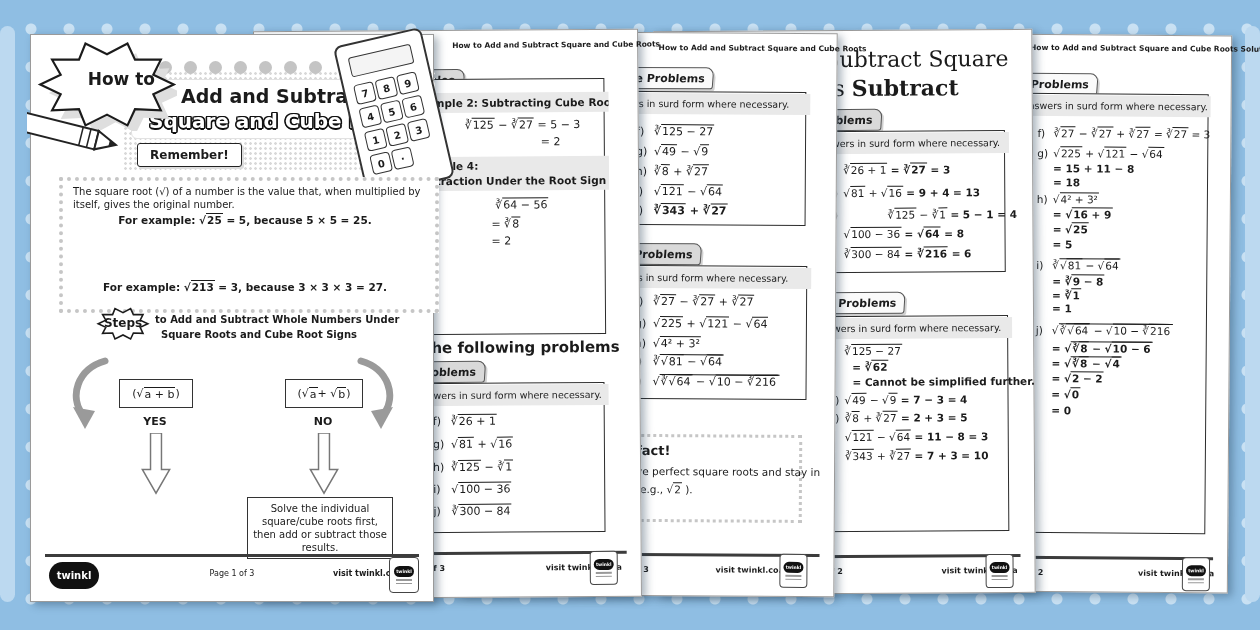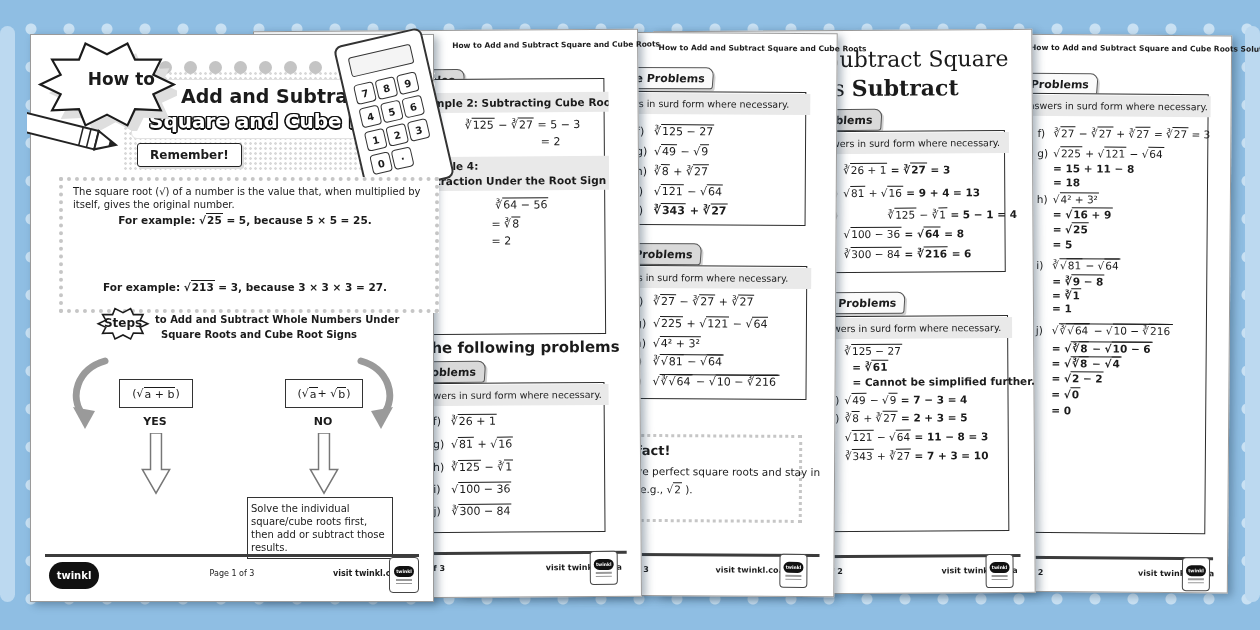--- a/index.html
+++ b/index.html
@@ -123,21 +123,21 @@
     <div class="math small" style="left:188px;top:217px;"><span>∛<span class="ov">300 − 84</span></span> <span class="bold">= ∛<span class="ov">216</span> = 6</span></div>
 
     <div class="tab light" style="left:162px;top:261px;">
       <span>e Problems</span>
       </div>
     <div class="pbox" style="left:156px;top:285px;width:194px;height:214px;"></div>
     <div class="band" style="left:158px;top:287px;width:190px;height:21px;">nswers in surd form where necessary.</div>
 
     <div class="lbl" style="left:172px;top:314px;font-size:10.5px;">f)</div>
     <div class="math small" style="left:188px;top:314px;"><span>∛<span class="ov">125 − 27</span></span> <span class="bold"></span></div>
-    <div class="math small bold" style="left:196px;top:330px;">= ∛<span class="ov">61</span></div>
+    <div class="math small bold" style="left:196px;top:330px;">= ∛<span class="ov">62</span></div>
     <div class="math small bold" style="left:196px;top:345px;">= Cannot be simplified further.</div>
     <div class="lbl" style="left:172px;top:363px;font-size:10.5px;">g)</div>
     <div class="math small" style="left:188px;top:363px;"><span>√<span class="ov">49</span> − √<span class="ov">9</span></span> <span class="bold">= 7 − 3 = 4</span></div>
     <div class="lbl" style="left:172px;top:381px;font-size:10.5px;">h)</div>
     <div class="math small" style="left:188px;top:381px;"><span>∛<span class="ov">8</span> + ∛<span class="ov">27</span></span> <span class="bold">= 2 + 3 = 5</span></div>
     <div class="lbl" style="left:172px;top:400px;font-size:10.5px;">i)</div>
     <div class="math small" style="left:188px;top:400px;"><span>√<span class="ov">121</span> − √<span class="ov">64</span></span> <span class="bold">= 11 − 8 = 3</span></div>
     <div class="lbl" style="left:172px;top:419px;font-size:10.5px;">j)</div>
     <div class="math small" style="left:188px;top:419px;"><span>∛<span class="ov">343</span> + ∛<span class="ov">27</span></span> <span class="bold">= 7 + 3 = 10</span></div>
 
@@ -324,21 +324,21 @@
     <div class="a bold" style="left:88px;top:380px;width:72px;text-align:center;font-size:11px;">YES</div>
     <div class="a bold" style="left:254px;top:380px;width:76px;text-align:center;font-size:11px;">NO</div>
 
     <svg class="a" style="left:110px;top:398px;" width="30" height="62" viewBox="0 0 30 68">
       <path d="M9,0 H21 V40 H30 L15,66 L0,40 H9 Z" fill="#fff" stroke="#777" stroke-width="1.6"></path>
     </svg>
     <svg class="a" style="left:278px;top:398px;" width="30" height="62" viewBox="0 0 30 68">
       <path d="M9,0 H21 V40 H30 L15,66 L0,40 H9 Z" fill="#fff" stroke="#777" stroke-width="1.6"></path>
     </svg>
 
-    <div class="fbox" style="left:216px;top:462px;width:138px;height:54px;font-size:10px;padding:3px;line-height:13px;">Solve the individual square/cube roots first, then add or subtract those results.</div>
+    <div class="fbox" style="left:216px;top:462px;width:138px;height:54px;font-size:10px;text-align:center;padding:3px;line-height:13px;">Solve the individual square/cube roots first, then add or subtract those results.</div>
 
     <div class="footline" style="left:14px;top:519px;width:374px;"></div>
     <div class="a" style="left:18px;top:527px;width:50px;height:27px;background:#111;border-radius:14px;color:#fff;display:flex;align-items:center;justify-content:center;font-weight:bold;font-size:10px;">twinkl</div>
     <div class="foot-small" style="left:0;top:534px;width:402px;text-align:center;font-weight:normal;">Page 1 of 3</div>
     <div class="foot-small" style="left:302px;top:534px;">visit twinkl.co.za</div>
     <div class="badge" style="left:358px;top:522px;width:28px;height:34px;">
       <div class="blob">twinkl</div>
       <div class="ln"></div>
         <div class="ln"></div>
     </div>

